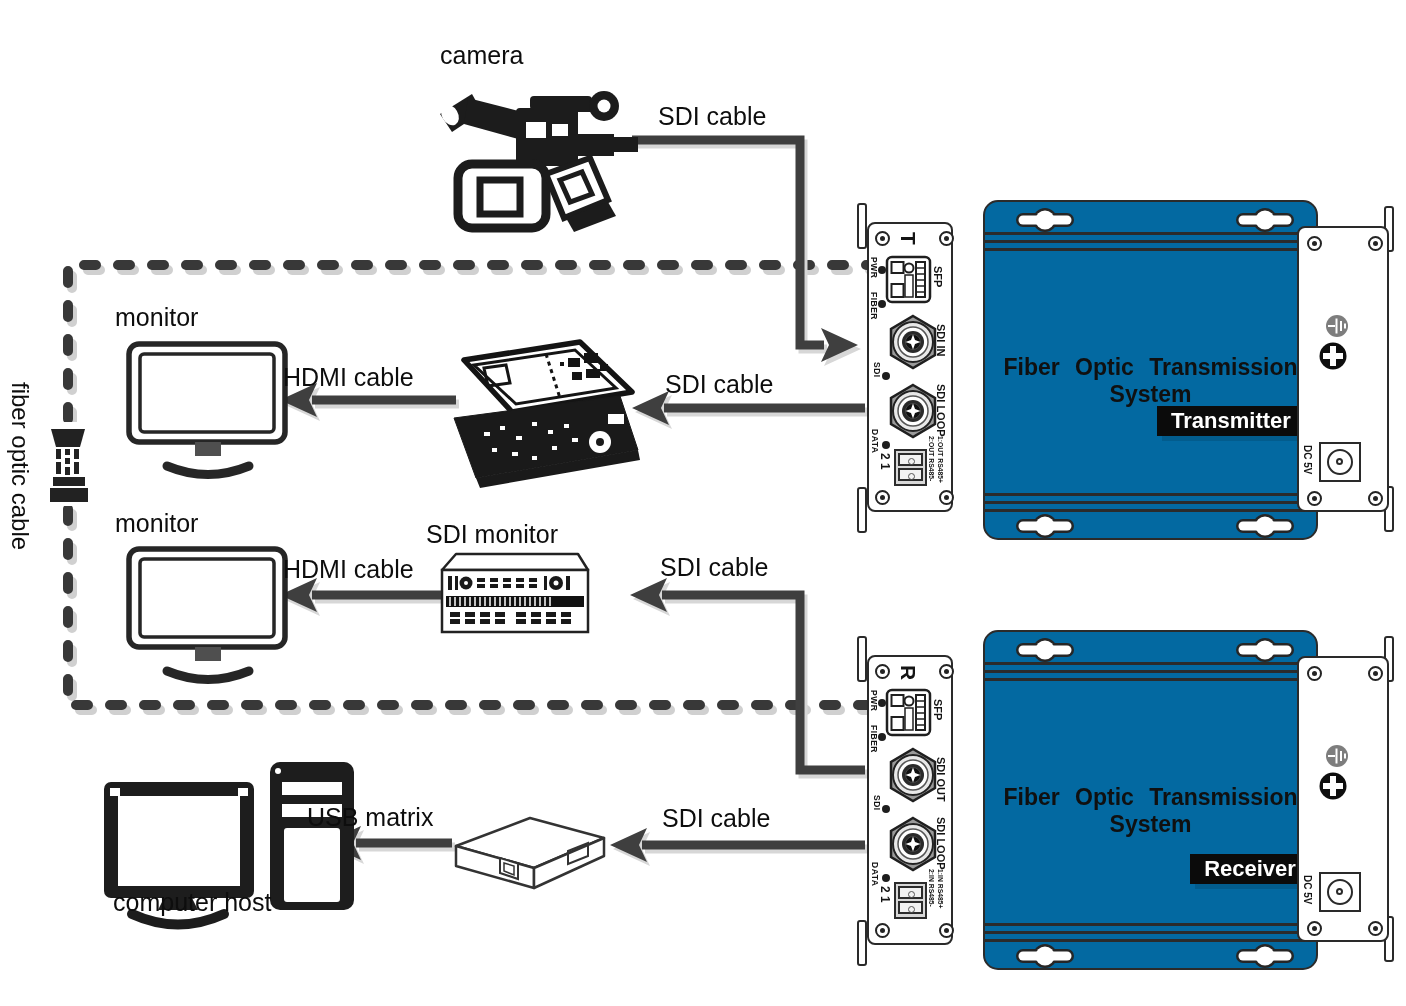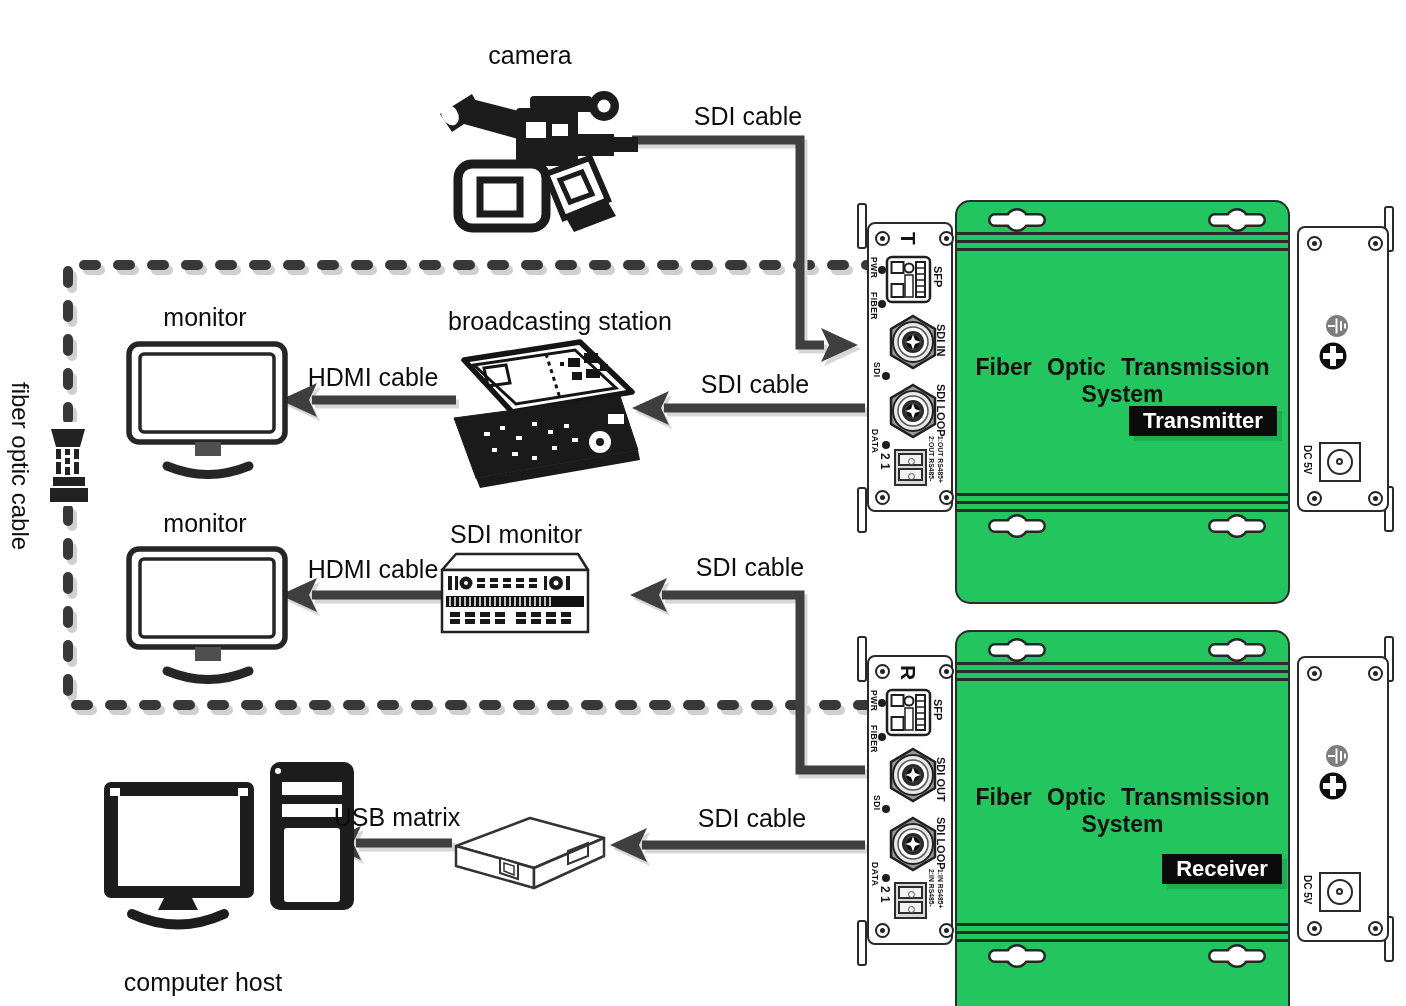--- a/index.html
+++ b/index.html
@@ -3,35 +3,35 @@
 <meta charset="utf-8">
 <style>
   html,body{margin:0;padding:0;background:#fff;}
   .stage{position:relative;width:1406px;height:1006px;background:#fff;overflow:hidden;
          font-family:"Liberation Sans",sans-serif;color:#0d0d0d;}
   .stage *{box-sizing:border-box;}
   .abs{position:absolute;}
   svg{position:absolute;overflow:visible;}
   .defs{width:0;height:0;position:absolute;}
   
-  .lbl{position:absolute;font-size:25px;text-align:center;color:#0d0d0d;white-space:nowrap;}
+  .lbl{position:absolute;font-size:25px;color:#0d0d0d;white-space:nowrap;}
   .vlbl{position:absolute;writing-mode:vertical-rl;text-orientation:mixed;font-size:24px;color:#0d0d0d;}
   .vtext{position:absolute;writing-mode:vertical-rl;text-orientation:mixed;font-weight:bold;color:#141414;white-space:nowrap;line-height:1;}
   
   .cab path{fill:none;stroke:#3f3f3f;stroke-width:9;}
   .cab polygon{fill:#3f3f3f;stroke:none;}
   .cab-sh path{fill:none;stroke:#d7d7d7;stroke-width:9;}
   .cab-sh polygon{fill:#d7d7d7;stroke:none;}
   .dash-main{fill:none;stroke:#383838;stroke-width:10;stroke-dasharray:12 22;stroke-linecap:round;}
   .dash-sh{fill:none;stroke:#d0d0d0;stroke-width:10;stroke-dasharray:12 22;stroke-linecap:round;}
   
   .fpanel{position:absolute;width:86px;height:290px;border:2.5px solid #2a2a2a;border-radius:8px;background:#fff;z-index:3;}
   .spanel{position:absolute;width:92px;height:286px;border:2.5px solid #2a2a2a;border-radius:8px;background:#fff;z-index:3;}
   .tab{position:absolute;width:10px;height:46px;border:2px solid #2a2a2a;border-radius:3px;background:#fff;z-index:2;}
-  .mainbox{position:absolute;width:335px;height:404px;border:2.5px solid #2b2b2b;border-radius:15px;background:#22c55e;z-index:3;}
+  .mainbox{position:absolute;width:335px;height:340px;border:2.5px solid #2b2b2b;border-radius:15px;background:#0369a1;z-index:3;margin-left:28px;}
   .hline{position:absolute;left:0;width:100%;height:2.5px;background:#2b2b2b;}
   .boxtitle{position:absolute;left:0;top:152px;width:100%;text-align:center;font-size:23px;font-weight:bold;word-spacing:9px;color:#101010;}
   .badge{position:absolute;height:30px;background:#0b0b0b;color:#fff;font-size:22px;font-weight:bold;
          text-align:center;line-height:30px;box-shadow:5px 5px 0 rgba(0,0,0,0.12);}
   .screw{position:absolute;width:15px;height:15px;border:2.5px solid #242424;border-radius:50%;background:#fff;}
   .screw::after{content:"";position:absolute;left:2.5px;top:2.5px;width:5px;height:5px;border-radius:50%;background:#242424;}
   .led{position:absolute;width:8px;height:8px;border-radius:50%;background:#1e1e1e;}
   .ledlbl{font-size:8.5px;letter-spacing:0.5px;}
   .bnclbl{font-size:11px;}
   .tblock{position:absolute;left:25px;top:225px;width:33px;height:37px;border:2.5px solid #2c2c2c;background:#d8d8d8;padding:2px;}
@@ -320,30 +320,29 @@
     <polygon points="8,40 86,62 86,82 8,60" fill="#fff" stroke="#333" stroke-width="2.5" stroke-linejoin="round"></polygon>
     <polygon points="86,62 156,32 156,50 86,82" fill="#fff" stroke="#333" stroke-width="2.5" stroke-linejoin="round"></polygon>
     <polygon points="52,52 70,57.5 70,73 52,67" fill="#fff" stroke="#333" stroke-width="2"></polygon>
     <polygon points="56,57 66,60 66,69 56,65" fill="none" stroke="#333" stroke-width="1.5"></polygon>
     <polygon points="120,45 140,37 140,50 120,58" fill="none" stroke="#333" stroke-width="2"></polygon>
   </svg>
 
   <div class="lbl" style="left:440px;top:41px;width:180px">camera</div>
   <div class="lbl" style="left:658px;top:102px;width:180px">SDI cable</div>
   <div class="lbl" style="left:115px;top:303px;width:180px">monitor</div>
-  <div class="lbl" style="left:430px;top:307px;width:260px">broadcasting station</div>
   <div class="lbl" style="left:283px;top:363px;width:180px">HDMI cable</div>
   <div class="lbl" style="left:665px;top:370px;width:180px">SDI cable</div>
   <div class="lbl" style="left:115px;top:509px;width:180px">monitor</div>
   <div class="lbl" style="left:426px;top:520px;width:180px">SDI monitor</div>
   <div class="lbl" style="left:283px;top:555px;width:180px">HDMI cable</div>
   <div class="lbl" style="left:660px;top:553px;width:180px">SDI cable</div>
   <div class="lbl" style="left:307px;top:803px;width:180px">USB matrix</div>
   <div class="lbl" style="left:662px;top:804px;width:180px">SDI cable</div>
-  <div class="lbl" style="left:113px;top:968px;width:180px">computer host</div>
+  <div class="lbl" style="left:113px;top:888px;width:180px">computer host</div>
   <div class="vlbl" style="left:6px;top:382px;height:200px">fiber optic cable</div>
 
   <div class="tab" style="left:857px;top:203px"></div>
   <div class="tab" style="left:857px;top:487px"></div>
   <div class="tab" style="left:1384px;top:206px"></div>
   <div class="tab" style="left:1384px;top:486px"></div>
 
   <div class="fpanel" style="left:867px;top:222px">
     <div class="screw" style="left:6px;top:7px"></div>
     <div class="screw" style="left:70px;top:7px"></div>

